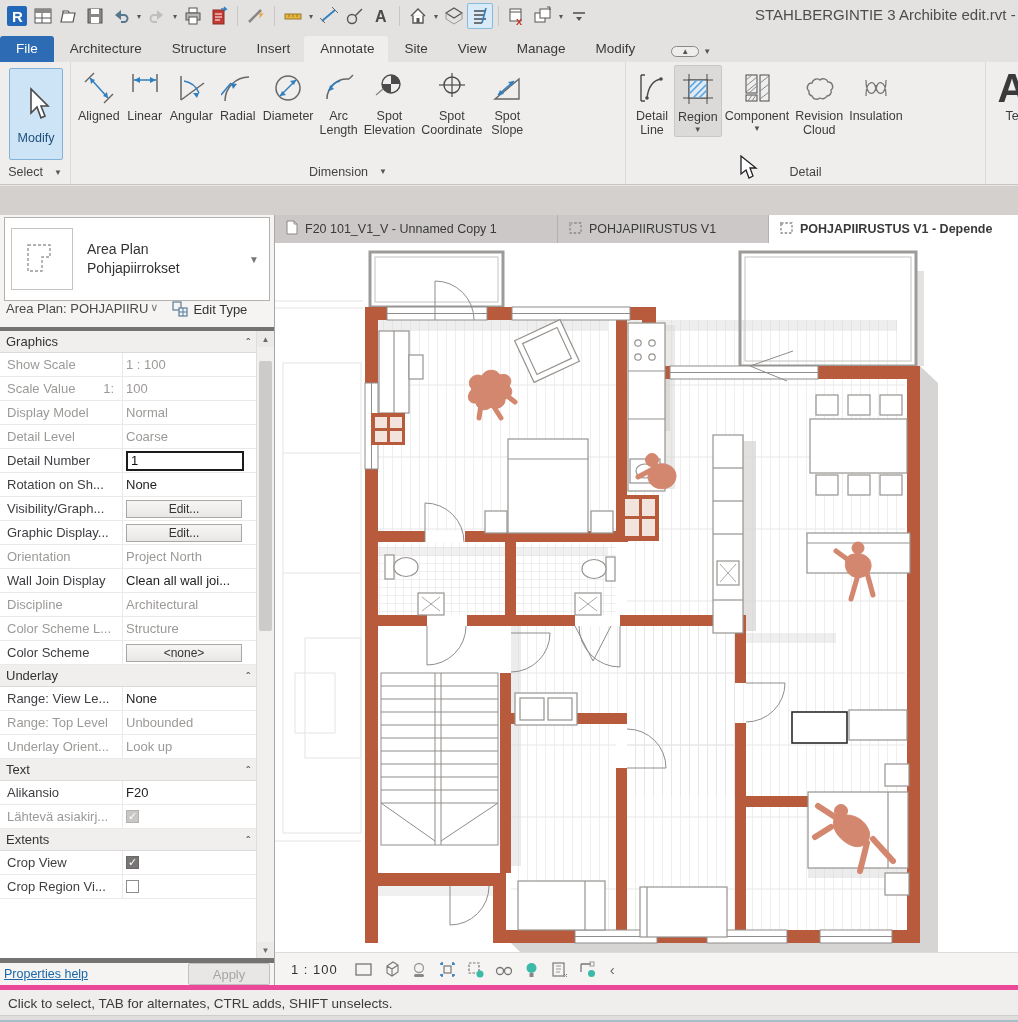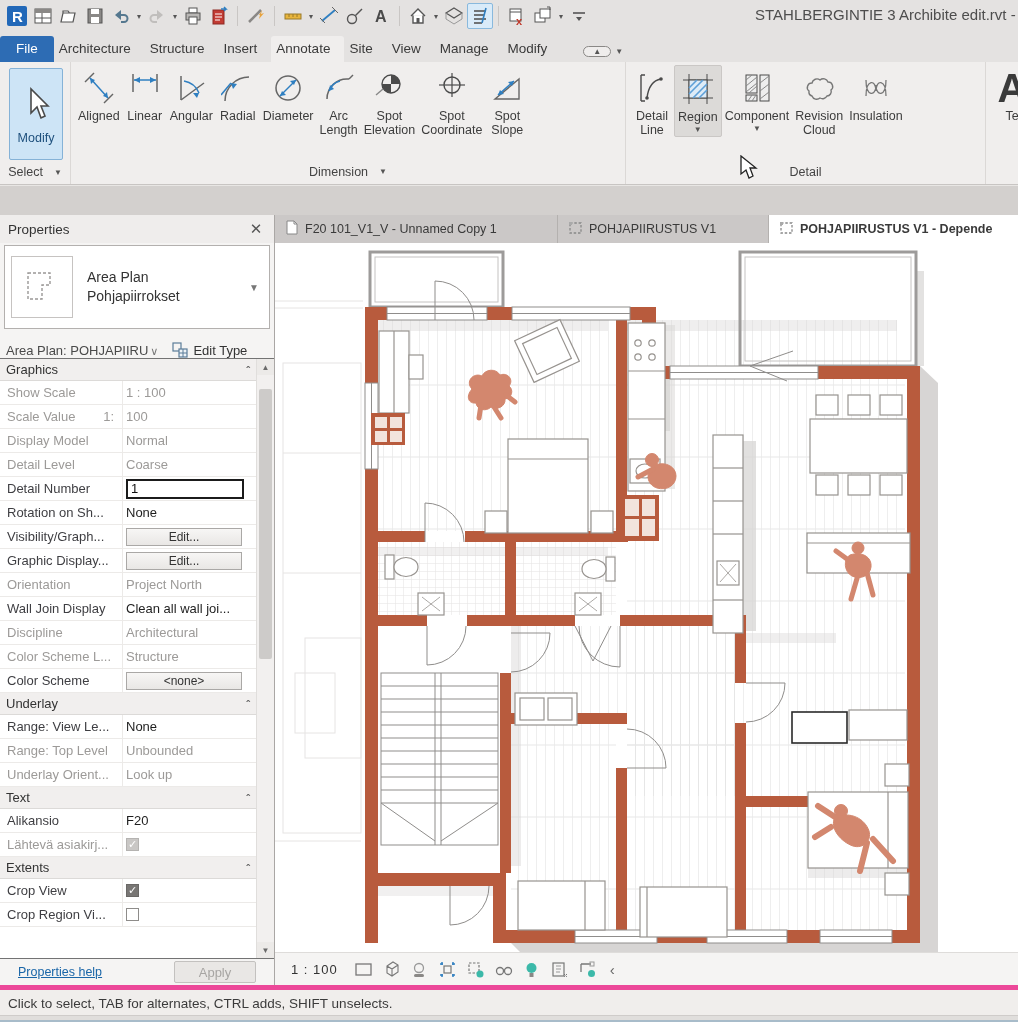--- a/index.html
+++ b/index.html
@@ -9,21 +9,21 @@
   
   .qat{position:relative;height:32px;background:#e4e2e1;display:flex;align-items:center;padding-left:4px;}
   .qbtn{width:26px;height:26px;display:flex;align-items:center;justify-content:center;border-radius:2px;}
   .qbtn.hl{background:#d9ebf9;border:1px solid #89b9dd;}
   .qcaret{font-size:8px;color:#555;width:10px;text-align:center;}
   .qsep{width:1px;height:20px;background:#c9c6c4;margin:0 5px;}
   .win-title{position:absolute;left:755px;top:6px;font-size:15px;color:#4d4d4d;white-space:nowrap;}
 
   
   .tabrow{height:30px;background:#e4e2e1;display:flex;align-items:flex-end;padding-left:0;}
-  .rtab{padding:5px 14px 6px 5px;font-size:13.5px;color:#3a3a3a;cursor:default;border-radius:3px 3px 0 0;}
+  .rtab{padding:5px 14px 6px 16px;font-size:13.5px;color:#3a3a3a;cursor:default;border-radius:3px 3px 0 0;}
   .rtab.file{background:#2d6cb4;color:#fff;padding:5px 16px 6px 16px;}
   .rtab.active{background:#f0eeed;font-weight:normal;}
   .ribbon-pill{display:flex;align-items:center;margin-left:22px;margin-bottom:5px;}
   .pill-box{border:1px solid #8a8886;border-radius:7px;padding:0px 9px;font-size:8px;color:#555;background:#efedec;}
   .pill-caret{font-size:8px;color:#555;margin-left:4px;}
 
   
   .ribbon{position:relative;height:123px;background:#f0eeed;border-bottom:1px solid #c8c5c3;display:flex;}
   .panel{display:flex;flex-direction:column;height:100%;}
   .panel+.panel{border-left:1px solid #dbd8d6;}
@@ -46,21 +46,21 @@
   .main{display:flex;height:770px;}
 
   
   .props{width:275px;background:#f5f4f3;border-right:1px solid #aaa7a5;display:flex;flex-direction:column;}
   .props-h{height:28px;display:flex;align-items:center;padding:0 8px;font-size:13.5px;color:#333;background:#efedec;}
   .props-h .x{margin-left:auto;font-size:15px;color:#555;width:20px;text-align:center;}
   .type-sel{margin:2px 4px 0 4px;background:#fff;border:1px solid #b3b0ae;height:84px;display:flex;align-items:center;padding:6px;}
   .type-thumb{width:62px;height:62px;border:1px solid #c6c3c1;background:#fff;display:flex;align-items:center;justify-content:center;}
   .type-text{margin-left:14px;font-size:14px;color:#333;line-height:19px;}
   .type-caret{margin-left:auto;color:#777;font-size:10px;padding-right:4px;}
-  .inst-row{height:30px;display:flex;align-items:flex-end;padding:0 6px;font-size:13px;color:#4a4a4a;border-bottom:1px solid #737373;}
+  .inst-row{height:30px;display:flex;align-items:flex-start;padding:0 6px;font-size:13px;color:#4a4a4a;border-bottom:4px solid #737373;}
   .inst-name{max-width:148px;overflow:hidden;white-space:nowrap;}
   .inst-caret{color:#777;font-size:11px;margin:0 6px 0 2px;}
   .edit-type{display:flex;align-items:center;gap:5px;color:#333;margin-left:8px;}
   .list-area{flex:1;display:flex;overflow:hidden;background:#fff;}
   .prop-grid{flex:1;}
   .sec-h{height:22px;background:#f1efee;border-bottom:1px solid #dcdad8;display:flex;align-items:center;padding:0 6px;font-size:13px;color:#333;}
   .sec-h .chev{margin-left:auto;color:#666;font-size:11px;font-weight:bold;}
   .prow{height:24px;display:flex;align-items:center;border-bottom:1px solid #eceae8;font-size:13px;position:relative;}
   .plabel{width:122px;padding-left:7px;color:#3e3e42;white-space:nowrap;overflow:hidden;display:flex;}
   .plabel .l2{margin-left:auto;padding-right:8px;}
@@ -69,21 +69,21 @@
   .prow .vline{position:absolute;left:122px;top:0;bottom:0;width:1px;background:#eceae8;}
   .pbtn{width:116px;height:18px;border:1px solid #aaa8a6;background:linear-gradient(#f7f6f5,#e9e7e5);font-size:12px;color:#333;display:flex;align-items:center;justify-content:center;}
   .pinput{width:118px;height:20px;border:2px solid #1b1b1b;background:#fff;padding:0 3px;display:flex;align-items:center;font-size:13px;color:#111;}
   .cbox{width:13px;height:13px;border:1px solid #8e8c8a;background:#fff;display:flex;align-items:center;justify-content:center;font-size:11px;line-height:11px;color:#fff;}
   .cbox.on{background:#787674;border-color:#6a6866;}
   .cbox.on.dis{background:#c9c7c5;border-color:#b5b3b1;}
   .pscroll{width:18px;background:#f2f0ef;border-left:1px solid #e0dedc;display:flex;flex-direction:column;align-items:center;}
   .sarrow{height:16px;width:100%;display:flex;align-items:center;justify-content:center;font-size:8px;color:#6a6a6a;background:#eceae8;}
   .strack{flex:1;width:100%;position:relative;}
   .sthumb{position:absolute;left:2px;right:2px;top:14px;height:270px;background:#cdcbc9;border-radius:2px;}
-  .props-foot{height:27px;display:flex;align-items:center;padding:0 18px;background:#f5f4f3;border-top:1px solid #737373;gap:42px;}
+  .props-foot{height:27px;display:flex;align-items:center;padding:0 4px;background:#f5f4f3;border-top:5px solid #737373;gap:42px;}
   .phelp{color:#1a66a8;text-decoration:underline;font-size:12.5px;}
   .apply-btn{margin-left:auto;width:82px;height:22px;border:1px solid #c3c1bf;background:#e9e7e5;color:#a7a5a3;font-size:13px;display:flex;align-items:center;justify-content:center;border-radius:2px;}
 
   
   .canvas-col{flex:1;display:flex;flex-direction:column;}
   .viewtabs{height:28px;background:#cbc8c7;display:flex;align-items:stretch;}
   .vtab{display:flex;align-items:center;gap:6px;padding:0 10px;font-size:12.5px;color:#3a3a3a;border-right:1px solid #b4b1af;white-space:nowrap;overflow:hidden;}
   .vtab.active{background:#fff;font-weight:bold;border-right:none;}
   .canvas{position:relative;flex:1;background:#fff;overflow:hidden;}
   #plan{position:absolute;left:0;top:0;}
@@ -462,24 +462,20 @@
           <path d="M4,1 L4,19 L9,15 L12,23 L16,21 L13,13 L19,13 Z" fill="#fff" stroke="#222" stroke-width="1.3"></path>
         </svg>
     </div>
   </div>
 
   <div class="subbar"></div>
 
   <div class="main">
 
     <div class="props">
-      <div class="props-h">
-        <span>Properties</span>
-        <span class="x">✕</span>
-      </div>
       <div class="type-sel">
         <div class="type-thumb">
           <svg width="44" height="44" viewBox="0 0 44 44">
               <path d="M8,8 H30 V20 H22 V34 H8 Z" fill="none" stroke="#9a9896" stroke-width="1.4" stroke-dasharray="3,2"></path>
             </svg>
         </div>
         <div class="type-text">
           <div>Area Plan</div>
           <div>Pohjapiirrokset</div>
         </div>

